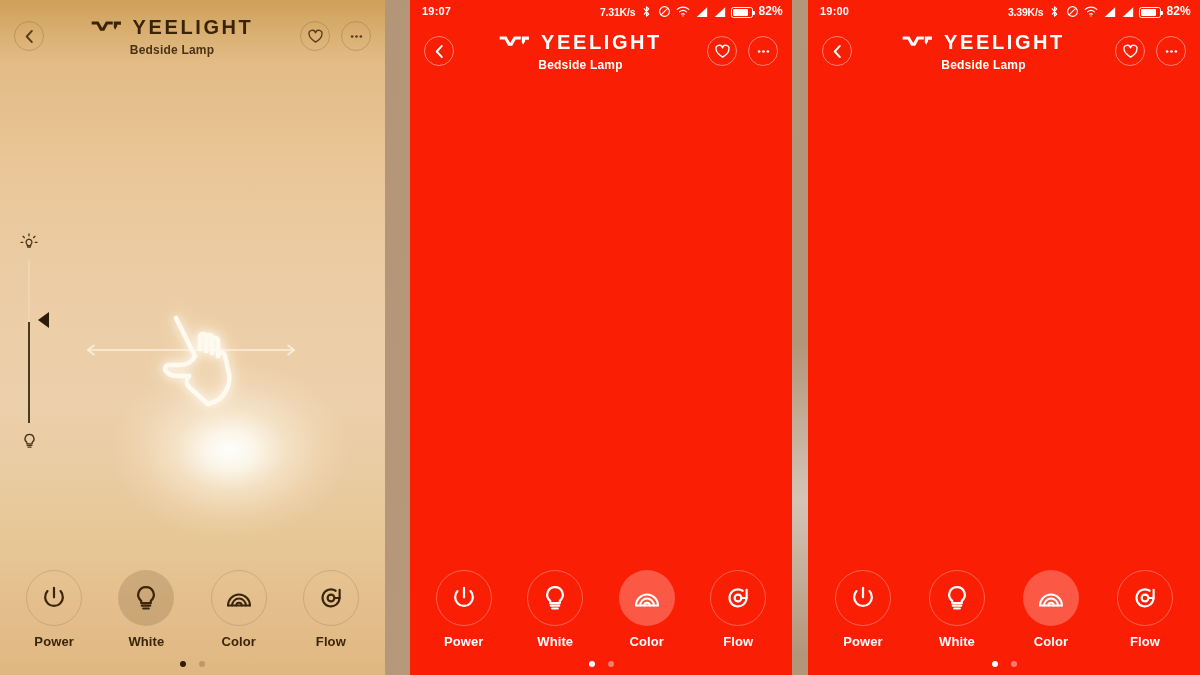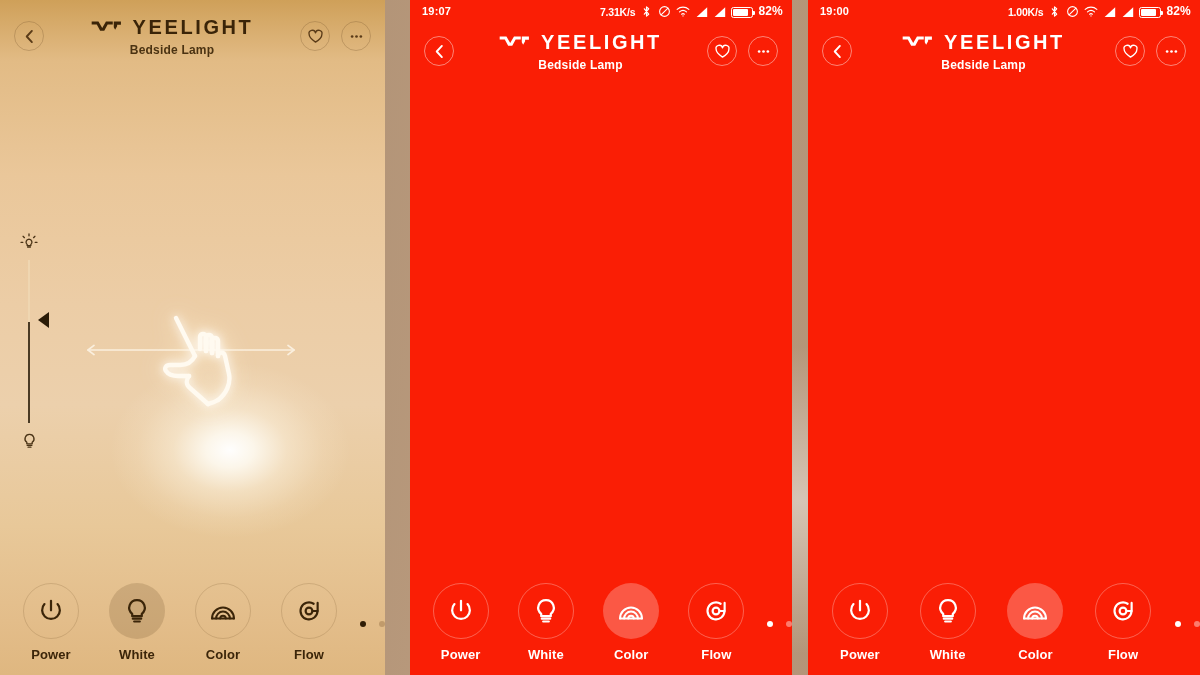--- a/index.html
+++ b/index.html
@@ -168,21 +168,21 @@
     position: absolute;
     display: flex; align-items: center; justify-content: center;
   }
   #gesture-1 { left: 85px; top: 300px; width: 215px; height: 120px; }
 
   
   .bottomnav {
     position: absolute;
     left: 0; right: 0; bottom: 0;
     height: 115px;
-    display: flex; flex-direction: row; align-items: center; justify-content: space-between;
+    display: flex; flex-direction: column; align-items: center;
   }
   .nav-row {
     display: flex;
     justify-content: space-around;
     align-items: flex-start;
     width: 100%;
     padding: 10px 8px 0;
   }
   .nav-item {
     display: flex; flex-direction: column; align-items: center;
@@ -484,21 +484,21 @@
             </div>
           </div>
         </div>
       </div>
       <div class="panel red panel-3" id="panel-3">
         <div class="screen-red"></div>
         <div style="position: relative; height: 100%;">
           <div class="statusbar">
             <span>19:00</span>
        <span class="sb-right">
-         <span class="sb-rate">1.00K/s</span>
+         <span class="sb-rate">3.39K/s</span>
          <span class="sb-ico">
                 <svg width="13" height="13" viewBox="0 0 24 24" fill="none" stroke="currentColor" stroke-linecap="round" stroke-linejoin="round" stroke-width="2.2">
                   <path d="M8 7 L16 17 L12 20.5 L12 3.5 L16 7 L8 17"></path>
                 </svg>
               </span>
          <span class="sb-ico">
                 <svg width="13" height="13" viewBox="0 0 24 24" fill="none" stroke="currentColor" stroke-linecap="round" stroke-linejoin="round" stroke-width="2">
                   <circle cx="12" cy="12" r="9"></circle>
                   <path d="M5.6 18.4 L18.4 5.6"></path>
                 </svg>

